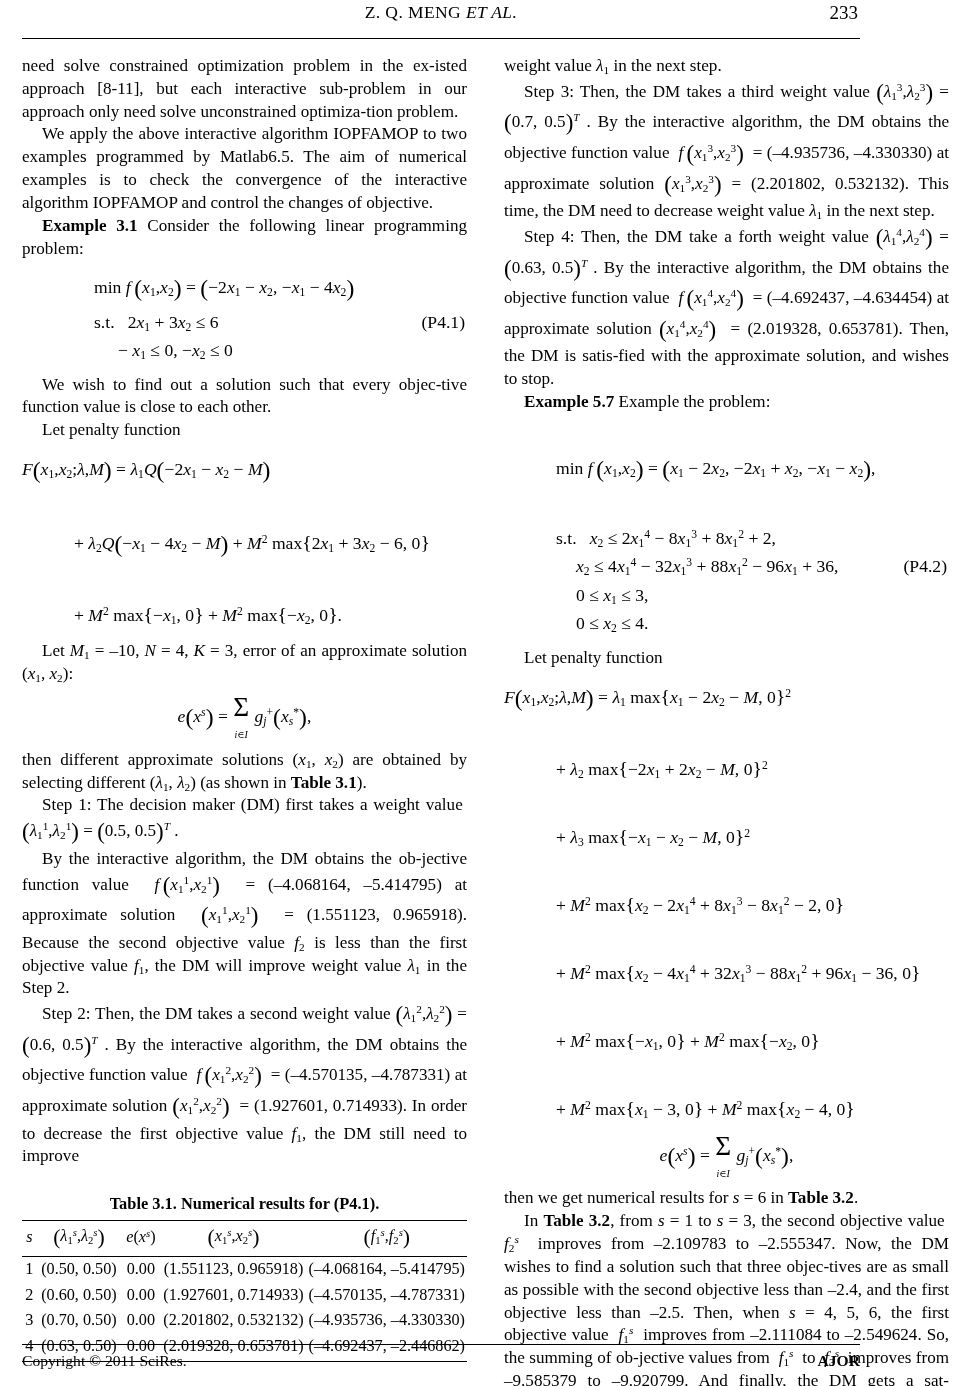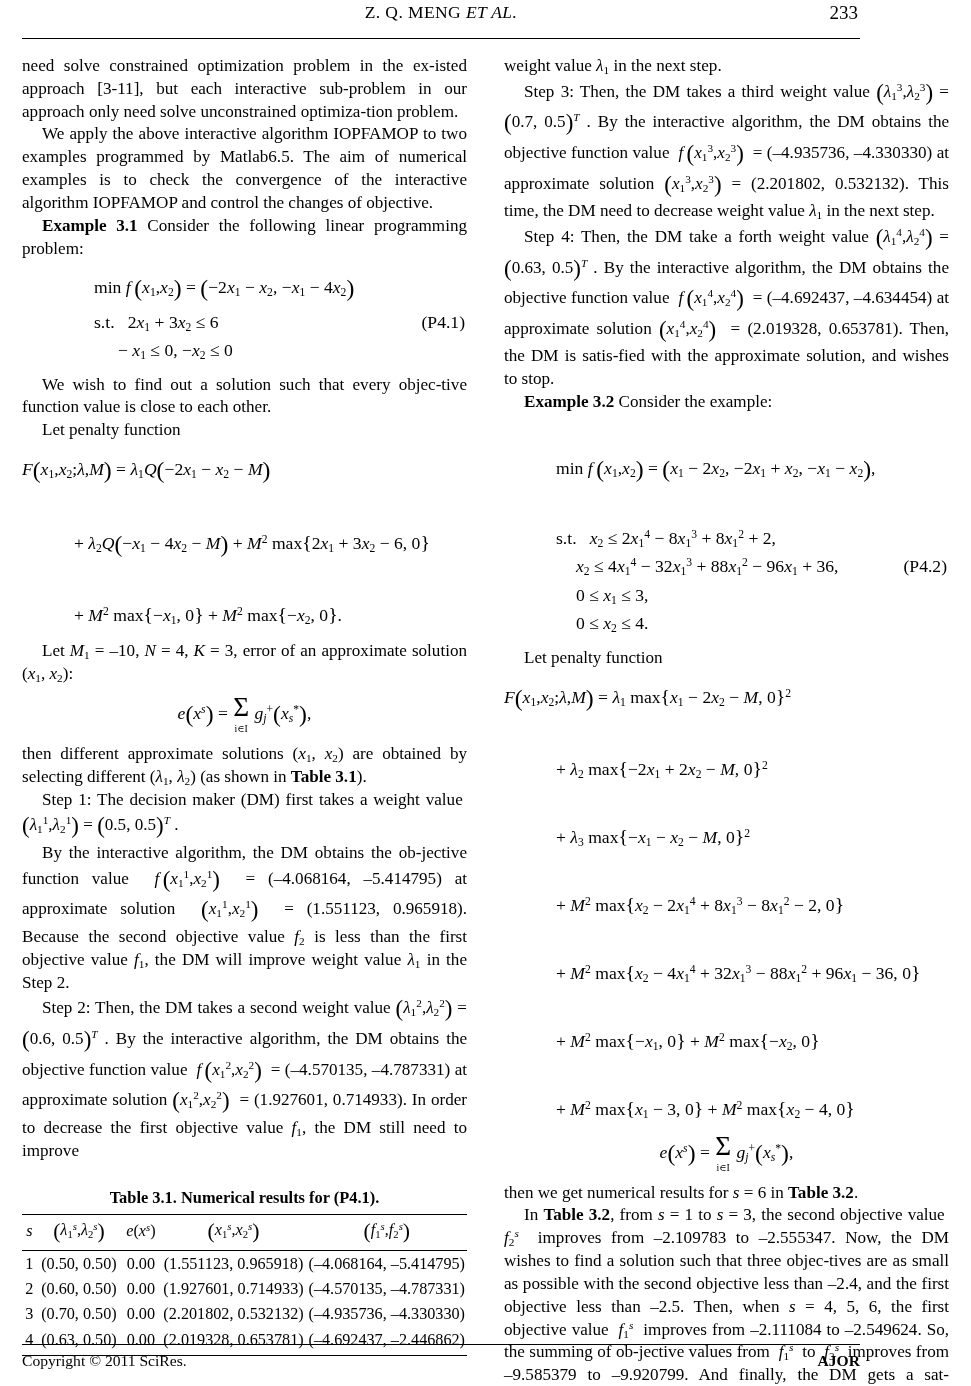--- a/index.html
+++ b/index.html
@@ -111,21 +111,22 @@
     margin: 0 1px;
   }
   .sum-big {
     font-size: 1.55em;
     display: block;
     line-height: 0.92;
   }
   .sum-lim {
     display: block;
     font-size: 0.56em;
-    margin-top: 4px;
+    font-style: italic;
+    margin-top: 10px;
   }
 
   
   .tbl-caption {
     text-align: center;
     font-weight: bold;
     font-size: 16.4px;
     margin: 26px 0 6px 0;
   }
   table.numtbl {
@@ -184,21 +185,21 @@
       <span>Z. Q. MENG</span>
       <span class="ital">ET   AL.</span>
     </div>
     <div class="runhead-page">233</div>
   </div>
 
   <div class="columns">
 
     <div class="col">
 
-      <p class="para noindent">need solve constrained optimization problem in the ex-isted approach [3-11], but each interactive sub-problem in our approach only need solve unconstrained optimiza-tion problem.</p>
+      <p class="para noindent">need solve constrained optimization problem in the ex-isted approach [8-11], but each interactive sub-problem in our approach only need solve unconstrained optimiza-tion problem.</p>
 
       <p class="para">We apply the above interactive algorithm IOPFAMOP to two examples programmed by Matlab6.5. The aim of numerical examples is to check the convergence of the interactive algorithm IOPFAMOP and control the changes of objective.</p>
 
       <p class="para"><span class="b">Example 3.1</span><span> Consider the following linear programming problem:</span></p>
 
       <div class="math">
         <div class="row indent2">
           min&nbsp;<span class="mi">f</span> <span class="paren">(</span><span class="mi">x</span><sub>1</sub>,<span class="mi">x</span><sub>2</sub><span class="paren">)</span> = <span class="paren">(</span>−2<span class="mi">x</span><sub>1</sub> − <span class="mi">x</span><sub>2</sub>, −<span class="mi">x</span><sub>1</sub> − 4<span class="mi">x</span><sub>2</sub><span class="paren">)</span>
         </div>
         <div class="row indent2">
@@ -301,21 +302,21 @@
     </div>
 
     <div class="col">
 
       <p class="para noindent">weight value <span class="mi">λ</span><sub>1</sub> in the next step.</p>
 
       <p class="para">Step 3: Then, the DM takes a third weight value <span class="paren">(</span><span class="mi">λ</span><sub>1</sub><sup>3</sup>,<span class="mi">λ</span><sub>2</sub><sup>3</sup><span class="paren">)</span> = <span class="paren">(</span>0.7, 0.5<span class="paren">)</span><sup class="mi">T</sup> . By the interactive algorithm, the DM obtains the objective function value&nbsp; <span class="mi">f</span> <span class="paren">(</span><span class="mi">x</span><sub>1</sub><sup>3</sup>,<span class="mi">x</span><sub>2</sub><sup>3</sup><span class="paren">)</span> &nbsp;= (–4.935736, –4.330330) at approximate solution <span class="paren">(</span><span class="mi">x</span><sub>1</sub><sup>3</sup>,<span class="mi">x</span><sub>2</sub><sup>3</sup><span class="paren">)</span> = (2.201802, 0.532132). This time, the DM need to decrease weight value <span class="mi">λ</span><sub>1</sub> in the next step.</p>
 
       <p class="para">Step 4: Then, the DM take a forth weight value <span class="paren">(</span><span class="mi">λ</span><sub>1</sub><sup>4</sup>,<span class="mi">λ</span><sub>2</sub><sup>4</sup><span class="paren">)</span> = <span class="paren">(</span>0.63, 0.5<span class="paren">)</span><sup class="mi">T</sup> . By the interactive algorithm, the DM obtains the objective function value&nbsp; <span class="mi">f</span> <span class="paren">(</span><span class="mi">x</span><sub>1</sub><sup>4</sup>,<span class="mi">x</span><sub>2</sub><sup>4</sup><span class="paren">)</span> &nbsp;= (–4.692437, –4.634454) at approximate solution <span class="paren">(</span><span class="mi">x</span><sub>1</sub><sup>4</sup>,<span class="mi">x</span><sub>2</sub><sup>4</sup><span class="paren">)</span> &nbsp;= (2.019328, 0.653781). Then, the DM is satis-fied with the approximate solution, and wishes to stop.</p>
 
-      <p class="para"><span class="b">Example 3.2</span><span> Consider the example:</span></p>
+      <p class="para"><span class="b">Example 5.7</span><span> Example the problem:</span></p>
 
       <div class="math">
         <div class="row indent1">
           min&nbsp;<span class="mi">f</span> <span class="paren">(</span><span class="mi">x</span><sub>1</sub>,<span class="mi">x</span><sub>2</sub><span class="paren">)</span> = <span class="paren">(</span><span class="mi">x</span><sub>1</sub> − 2<span class="mi">x</span><sub>2</sub>, −2<span class="mi">x</span><sub>1</sub> + <span class="mi">x</span><sub>2</sub>, −<span class="mi">x</span><sub>1</sub> − <span class="mi">x</span><sub>2</sub><span class="paren">)</span>,
         </div>
         <div class="row indent1">
           s.t.&nbsp;&nbsp; <span class="mi">x</span><sub>2</sub> ≤ 2<span class="mi">x</span><sub>1</sub><sup>4</sup> − 8<span class="mi">x</span><sub>1</sub><sup>3</sup> + 8<span class="mi">x</span><sub>1</sub><sup>2</sup> + 2,
         </div>
         <div class="row indent2">
           <span class="mi">x</span><sub>2</sub> ≤ 4<span class="mi">x</span><sub>1</sub><sup>4</sup> − 32<span class="mi">x</span><sub>1</sub><sup>3</sup> + 88<span class="mi">x</span><sub>1</sub><sup>2</sup> − 96<span class="mi">x</span><sub>1</sub> + 36,

